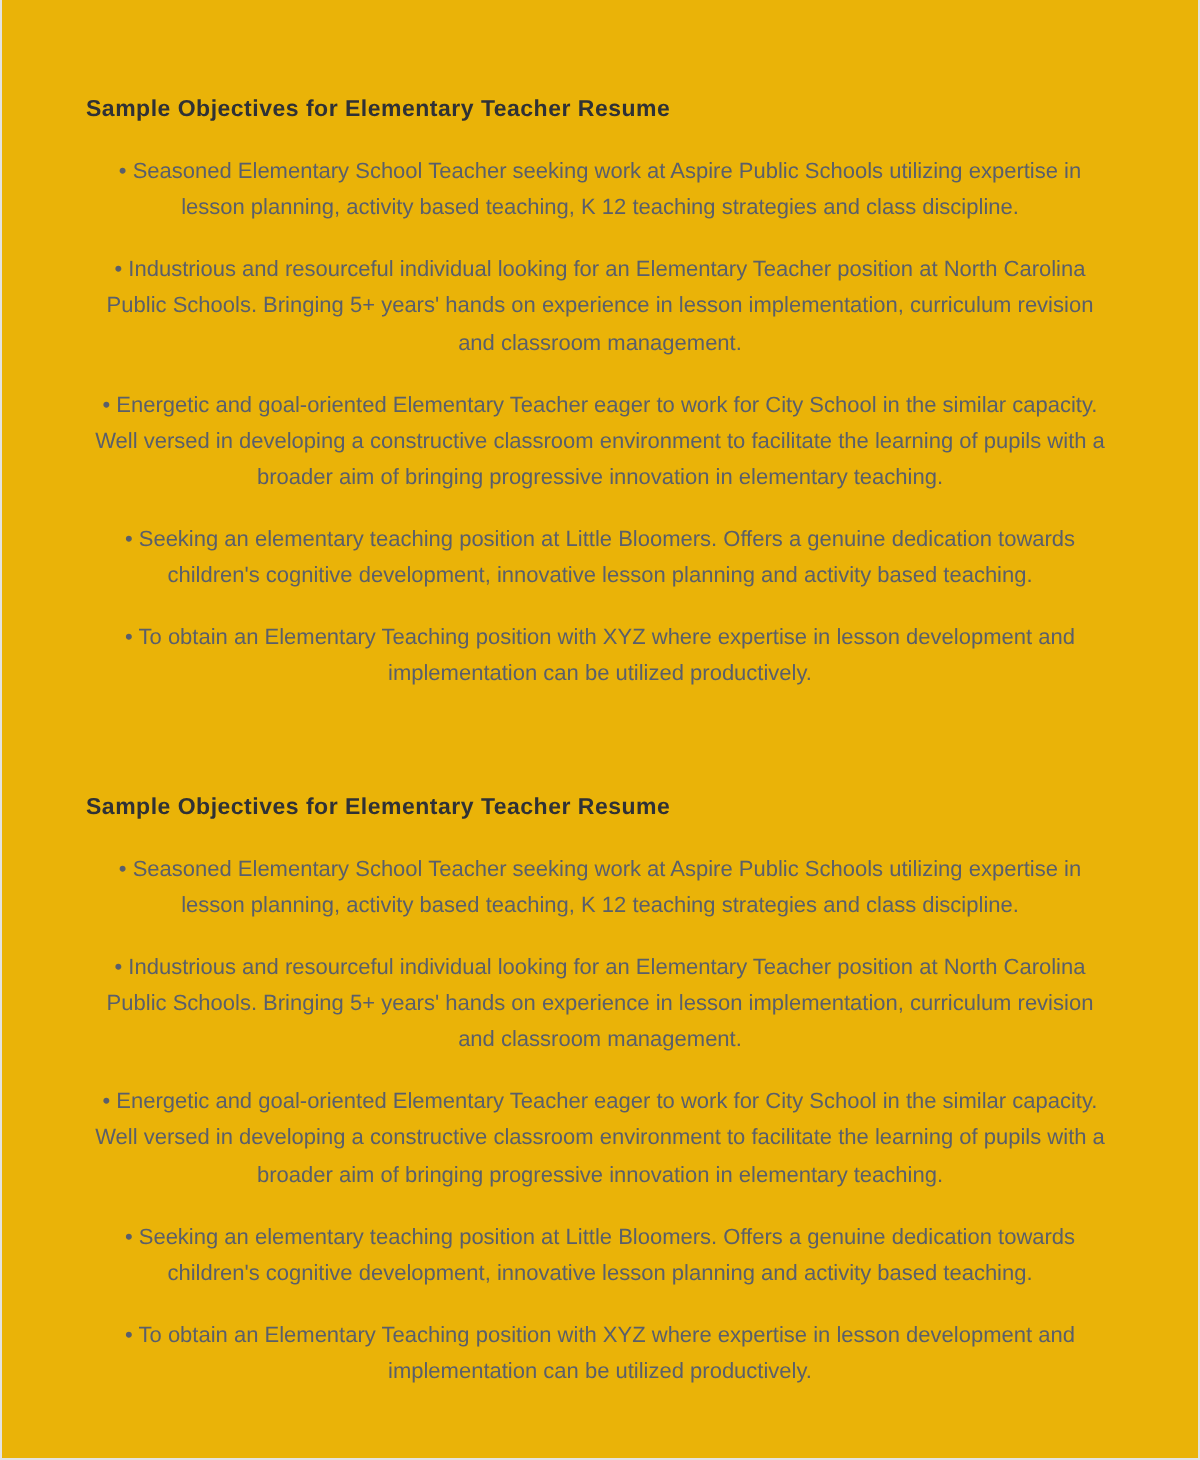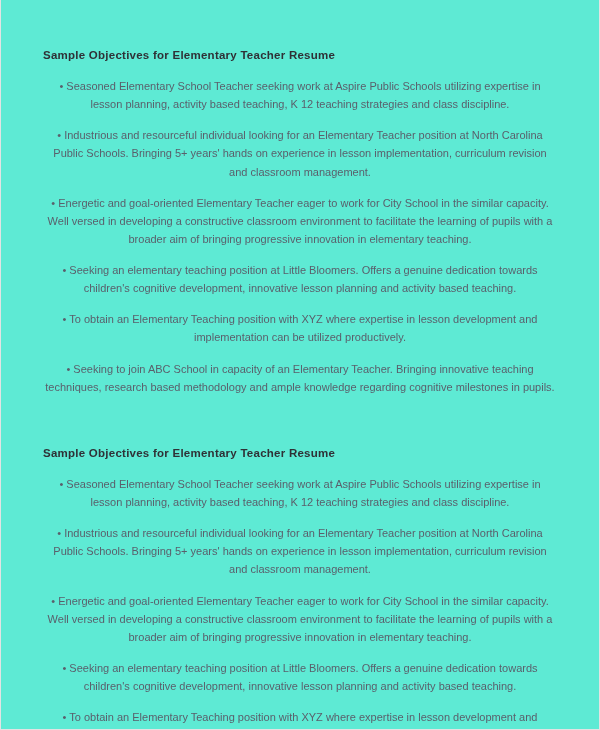--- a/index.html
+++ b/index.html
@@ -13,21 +13,21 @@
     font-family: "Liberation Sans", sans-serif;
     -webkit-font-smoothing: antialiased;
   }
 
   
   .page {
     position: relative;
     box-sizing: border-box;
     width: 600px;
     height: 730px;
-    background: #5eead4;
+    background: #eab308;
     border-left: 1px solid #e3e3e3;
     border-right: 1px solid #e3e3e3;
     border-bottom: 1px solid #e3e3e3;
     padding: 0;
     overflow: hidden;
   }
 
   .content {
     box-sizing: border-box;
     padding: 48px 42px 0 42px;
@@ -78,21 +78,20 @@
       <p class="objective"><span class="bullet">•</span> <span>Seasoned Elementary School Teacher seeking work at Aspire Public Schools utilizing expertise in lesson planning, activity based teaching, K 12 teaching strategies and class discipline.</span></p>
 
       <p class="objective"><span class="bullet">•</span> <span>Industrious and resourceful individual looking for an Elementary Teacher position at North Carolina Public Schools. Bringing 5+ years' hands on experience in lesson implementation, curriculum revision and classroom management.</span></p>
 
       <p class="objective"><span class="bullet">•</span> <span>Energetic and goal-oriented Elementary Teacher eager to work for City School in the similar capacity. Well versed in developing a constructive classroom environment to facilitate the learning of pupils with a broader aim of bringing progressive innovation in elementary teaching.</span></p>
 
       <p class="objective"><span class="bullet">•</span> <span>Seeking an elementary teaching position at Little Bloomers. Offers a genuine dedication towards children's cognitive development, innovative lesson planning and activity based teaching.</span></p>
 
       <p class="objective"><span class="bullet">•</span> <span>To obtain an Elementary Teaching position with XYZ where expertise in lesson development and implementation can be utilized productively.</span></p>
 
-      <p class="objective"><span class="bullet">•</span> <span>Seeking to join ABC School in capacity of an Elementary Teacher. Bringing innovative teaching techniques, research based methodology and ample knowledge regarding cognitive milestones in pupils.</span></p>
     </section>
 
     <section class="section">
       <h2 class="section-title">Sample Objectives for Elementary Teacher Resume</h2>
 
       <p class="objective"><span class="bullet">•</span> <span>Seasoned Elementary School Teacher seeking work at Aspire Public Schools utilizing expertise in lesson planning, activity based teaching, K 12 teaching strategies and class discipline.</span></p>
 
       <p class="objective"><span class="bullet">•</span> <span>Industrious and resourceful individual looking for an Elementary Teacher position at North Carolina Public Schools. Bringing 5+ years' hands on experience in lesson implementation, curriculum revision and classroom management.</span></p>
 
       <p class="objective"><span class="bullet">•</span> <span>Energetic and goal-oriented Elementary Teacher eager to work for City School in the similar capacity. Well versed in developing a constructive classroom environment to facilitate the learning of pupils with a broader aim of bringing progressive innovation in elementary teaching.</span></p>

